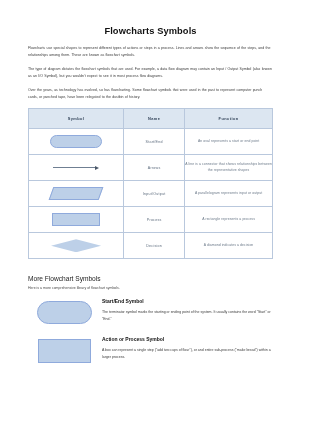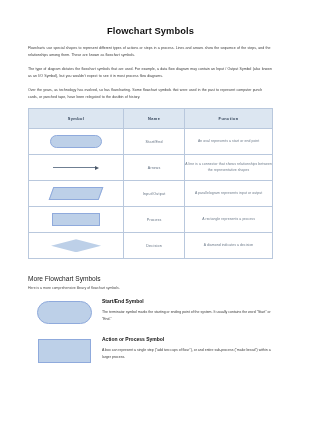--- a/index.html
+++ b/index.html
@@ -194,21 +194,21 @@
     line-height: 1.95;
     color: #3a3a3a;
     margin: 0;
   }
 </style>
 </head>
 <body>
 
 <div class="page">
 
-  <h1 class="doc-title">Flowchart Symbols</h1>
+  <h1 class="doc-title">Flowcharts Symbols</h1>
 
   <p class="para">Flowcharts use special shapes to represent different types of actions or steps in a process. Lines and arrows show the sequence of the steps, and the relationships among them. These are known as flowchart symbols.</p>
   <p class="para">The type of diagram dictates the flowchart symbols that are used. For example, a data flow diagram may contain an Input / Output Symbol (also known as an I/O Symbol), but you wouldn't expect to see it in most process flow diagrams.</p>
   <p class="para">Over the years, as technology has evolved, so has flowcharting. Some flowchart symbols that were used in the past to represent computer punch cards, or punched tape, have been relegated to the dustbin of history.</p>
 
   <table class="symbol-table">
     <colgroup>
       <col class="col-symbol">
       <col class="col-name">
       <col class="col-func">

